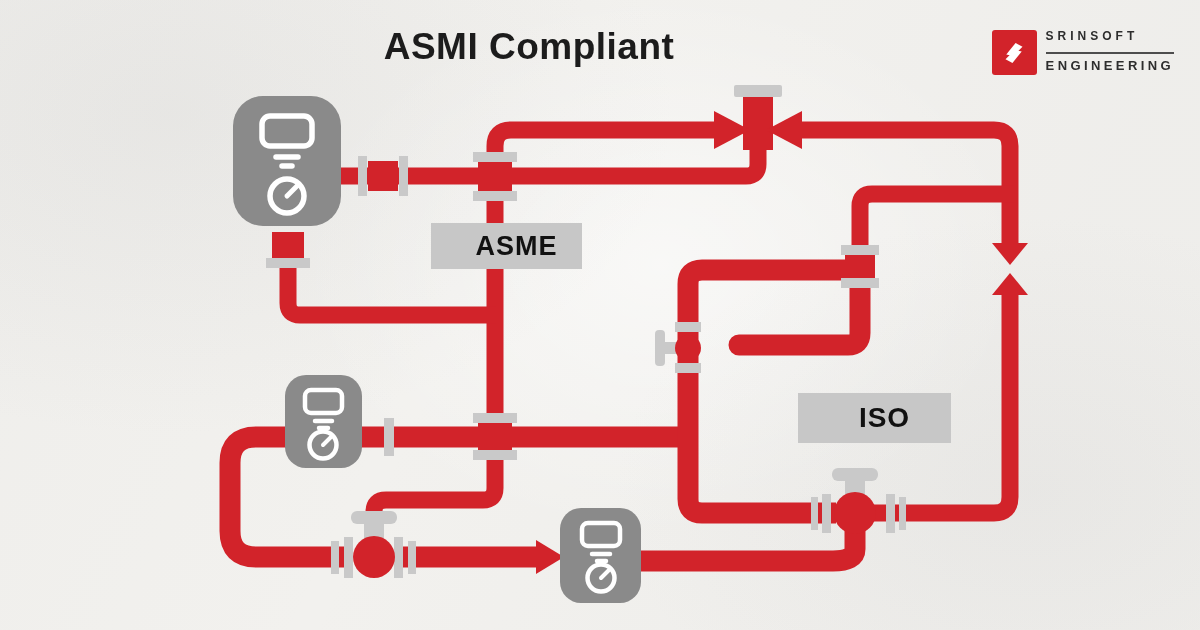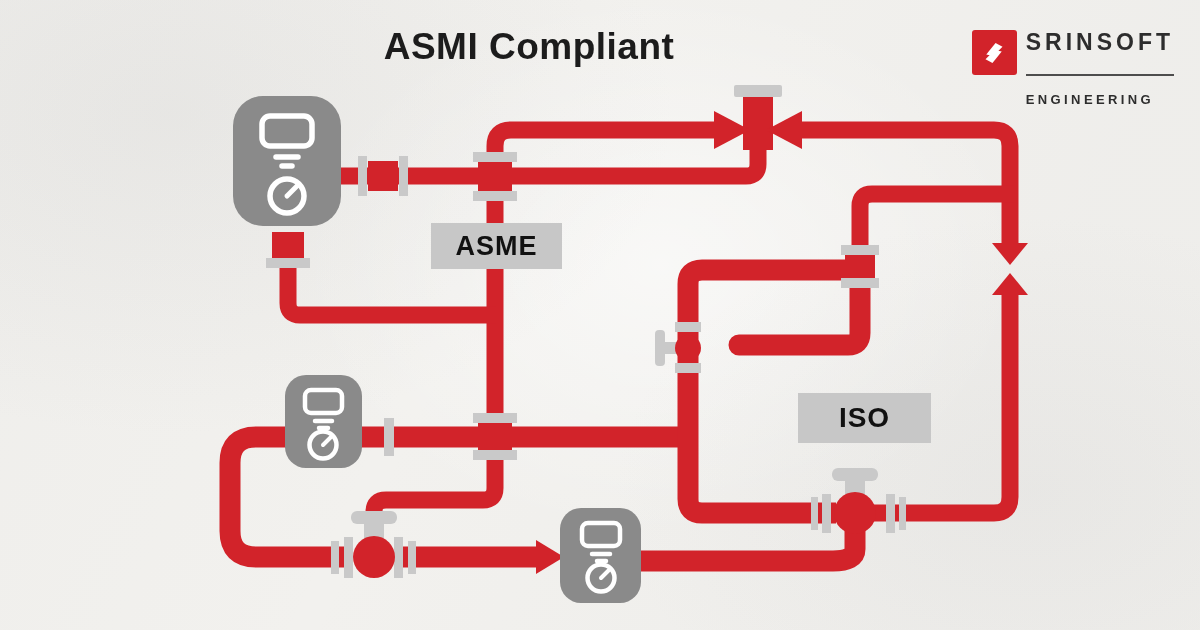--- a/index.html
+++ b/index.html
@@ -14,27 +14,27 @@
     font-family:"Liberation Sans", sans-serif;
   }
   .title{
     position:absolute;top:26px;left:0;width:1058px;text-align:center;
     font-size:37px;font-weight:bold;letter-spacing:.5px;color:var(--title-color,#1c1c1c);
   }
   .logo{position:absolute;top:30px;right:26px;display:flex;align-items:flex-start;gap:9px;}
   .logo-mark{width:45px;height:45px;background:var(--logo-red,#d2232a);border-radius:3px;
     display:flex;align-items:center;justify-content:center;}
   .logo-text{display:flex;flex-direction:column;}
-  .brand-name{font-size:23px;font-weight:bold;letter-spacing:4px;color:var(--logo-text,#2d2d2d);
-    border-bottom:2px solid #4d4d4d;padding-bottom:19px;line-height:1.1;}
-  .brand-sub{font-size:13px;font-weight:bold;letter-spacing:3.4px;color:var(--logo-text,#2d2d2d);margin-top:16px;}
+  .brand-name{font-size:12px;font-weight:bold;letter-spacing:4px;color:var(--logo-text,#2d2d2d);
+    border-bottom:2px solid #4d4d4d;padding-bottom:9px;line-height:1.1;}
+  .brand-sub{font-size:13px;font-weight:bold;letter-spacing:3.4px;color:var(--logo-text,#2d2d2d);margin-top:4px;}
   .tag{
     position:absolute;display:flex;align-items:center;justify-content:center;
     background:var(--label-bg,#c7c7c7);color:var(--label-text,#111);
-    font-weight:bold;letter-spacing:1px;
+    font-weight:bold;letter-spacing:1px;padding-left:20px;
   }
   .tag-asme{left:431px;top:223px;width:131px;height:46px;font-size:27px;}
   .tag-iso{left:798px;top:393px;width:133px;height:50px;font-size:28px;}
   svg.diagram{position:absolute;left:0;top:0;}
   .pt{stroke:var(--pipe-red,#d2232a);stroke-width:17;fill:none;}
   .pk{stroke:var(--pipe-red,#d2232a);stroke-width:21;fill:none;}
   .rcap{stroke-linecap:round;}
   .red{fill:var(--pipe-red,#d2232a);}
   .gry{fill:var(--fitting-gray,#c9c9c9);}
   .dev{fill:var(--device-gray,#8a8a8a);}

